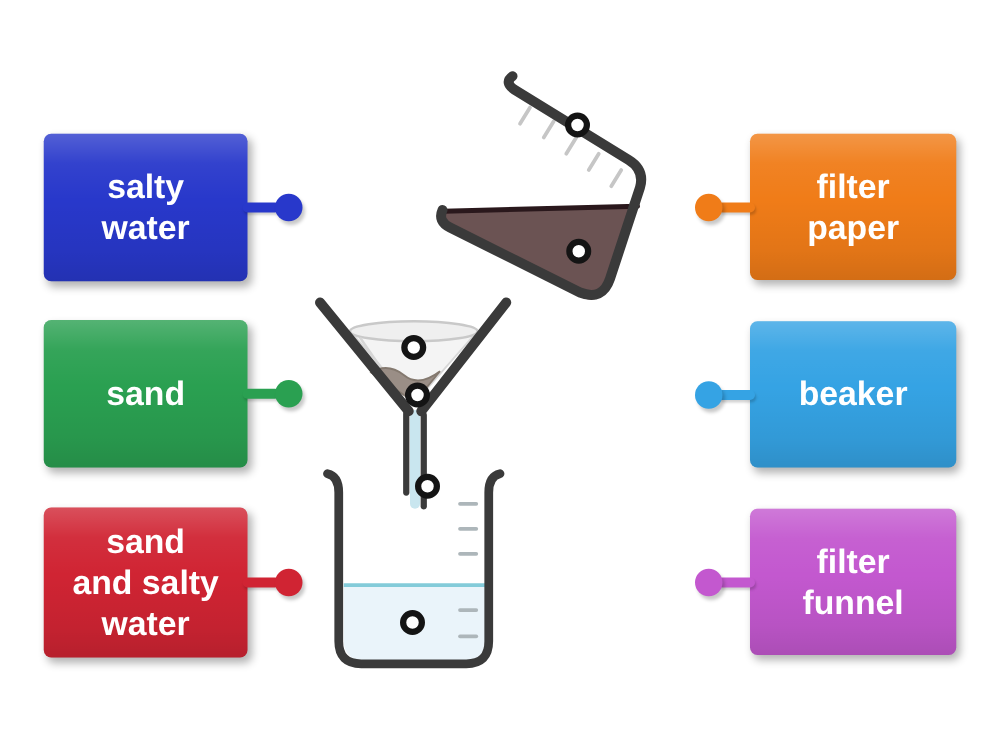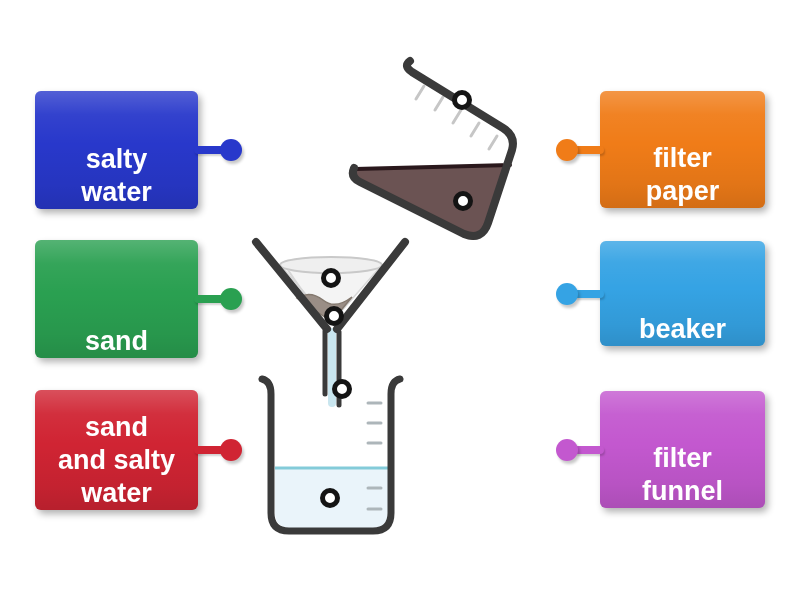--- a/index.html
+++ b/index.html
@@ -1,42 +1,42 @@
 <!DOCTYPE html>
 <html><head>
 <meta charset="utf-8">
 <style>
   html,body{margin:0;padding:0;}
   body{width:800px;height:600px;background:#ffffff;overflow:hidden;
        font-family:"Liberation Sans","DejaVu Sans",sans-serif;}
   .stage{position:relative;width:800px;height:600px;background:#ffffff;}
   .diagram-svg{position:absolute;left:0;top:0;}
 
-  .card{position:absolute;border-radius:6px;display:flex;align-items:flex-end;justify-content:center;
+  .card{position:absolute;border-radius:6px;display:flex;align-items:center;justify-content:center;
         color:#ffffff;font-weight:700;font-size:27px;line-height:33px;text-align:center;
-        box-shadow:3px 4px 7px rgba(0,0,0,0.30);cursor:pointer;}
+        box-shadow:3px 4px 7px rgba(0,0,0,0.30);cursor:pointer;margin-top:16px;}
   .card::before{content:"";position:absolute;inset:0;border-radius:6px;pointer-events:none;
         background:linear-gradient(180deg,rgba(255,255,255,0.20) 0%,rgba(255,255,255,0.05) 20%,
                    rgba(255,255,255,0) 45%,rgba(0,0,0,0.06) 80%,rgba(0,0,0,0.12) 100%);}
   .card-label{position:relative;z-index:1;white-space:pre-line;padding:0 6px;}
 
   .stem{position:absolute;width:30px;height:8px;top:50%;margin-top:-4px;border-radius:4px;
         background-color:inherit;box-shadow:1px 2px 2px rgba(0,0,0,0.18);}
   .dot-c{position:absolute;width:22px;height:22px;border-radius:50%;top:50%;margin-top:-11px;
         background-color:inherit;box-shadow:2px 3px 3px rgba(0,0,0,0.22);}
   .side-right.stem{right:-26px}
   .side-right.dot-c{right:-44px}
   .side-left.stem{left:-26px}
   .side-left.dot-c{left:-44px}
 
   .pos-l1{left:35px;top:91px;width:163px;height:118px;}
   .pos-l2{left:35px;top:240px;width:163px;height:118px;}
   .pos-l3{left:35px;top:390px;width:163px;height:120px;}
   .pos-r1{left:600px;top:91px;width:165px;height:117px;}
-  .pos-r2{left:600px;top:241px;width:165px;height:105px;}
+  .pos-r2{left:600px;top:241px;width:165px;height:117px;}
   .pos-r3{left:600px;top:391px;width:165px;height:117px;}
 </style>
 </head>
 <body>
 
 <div class="stage">
 
   <svg class="diagram-svg" width="800" height="600" viewBox="0 0 800 600">
 
     <g>

